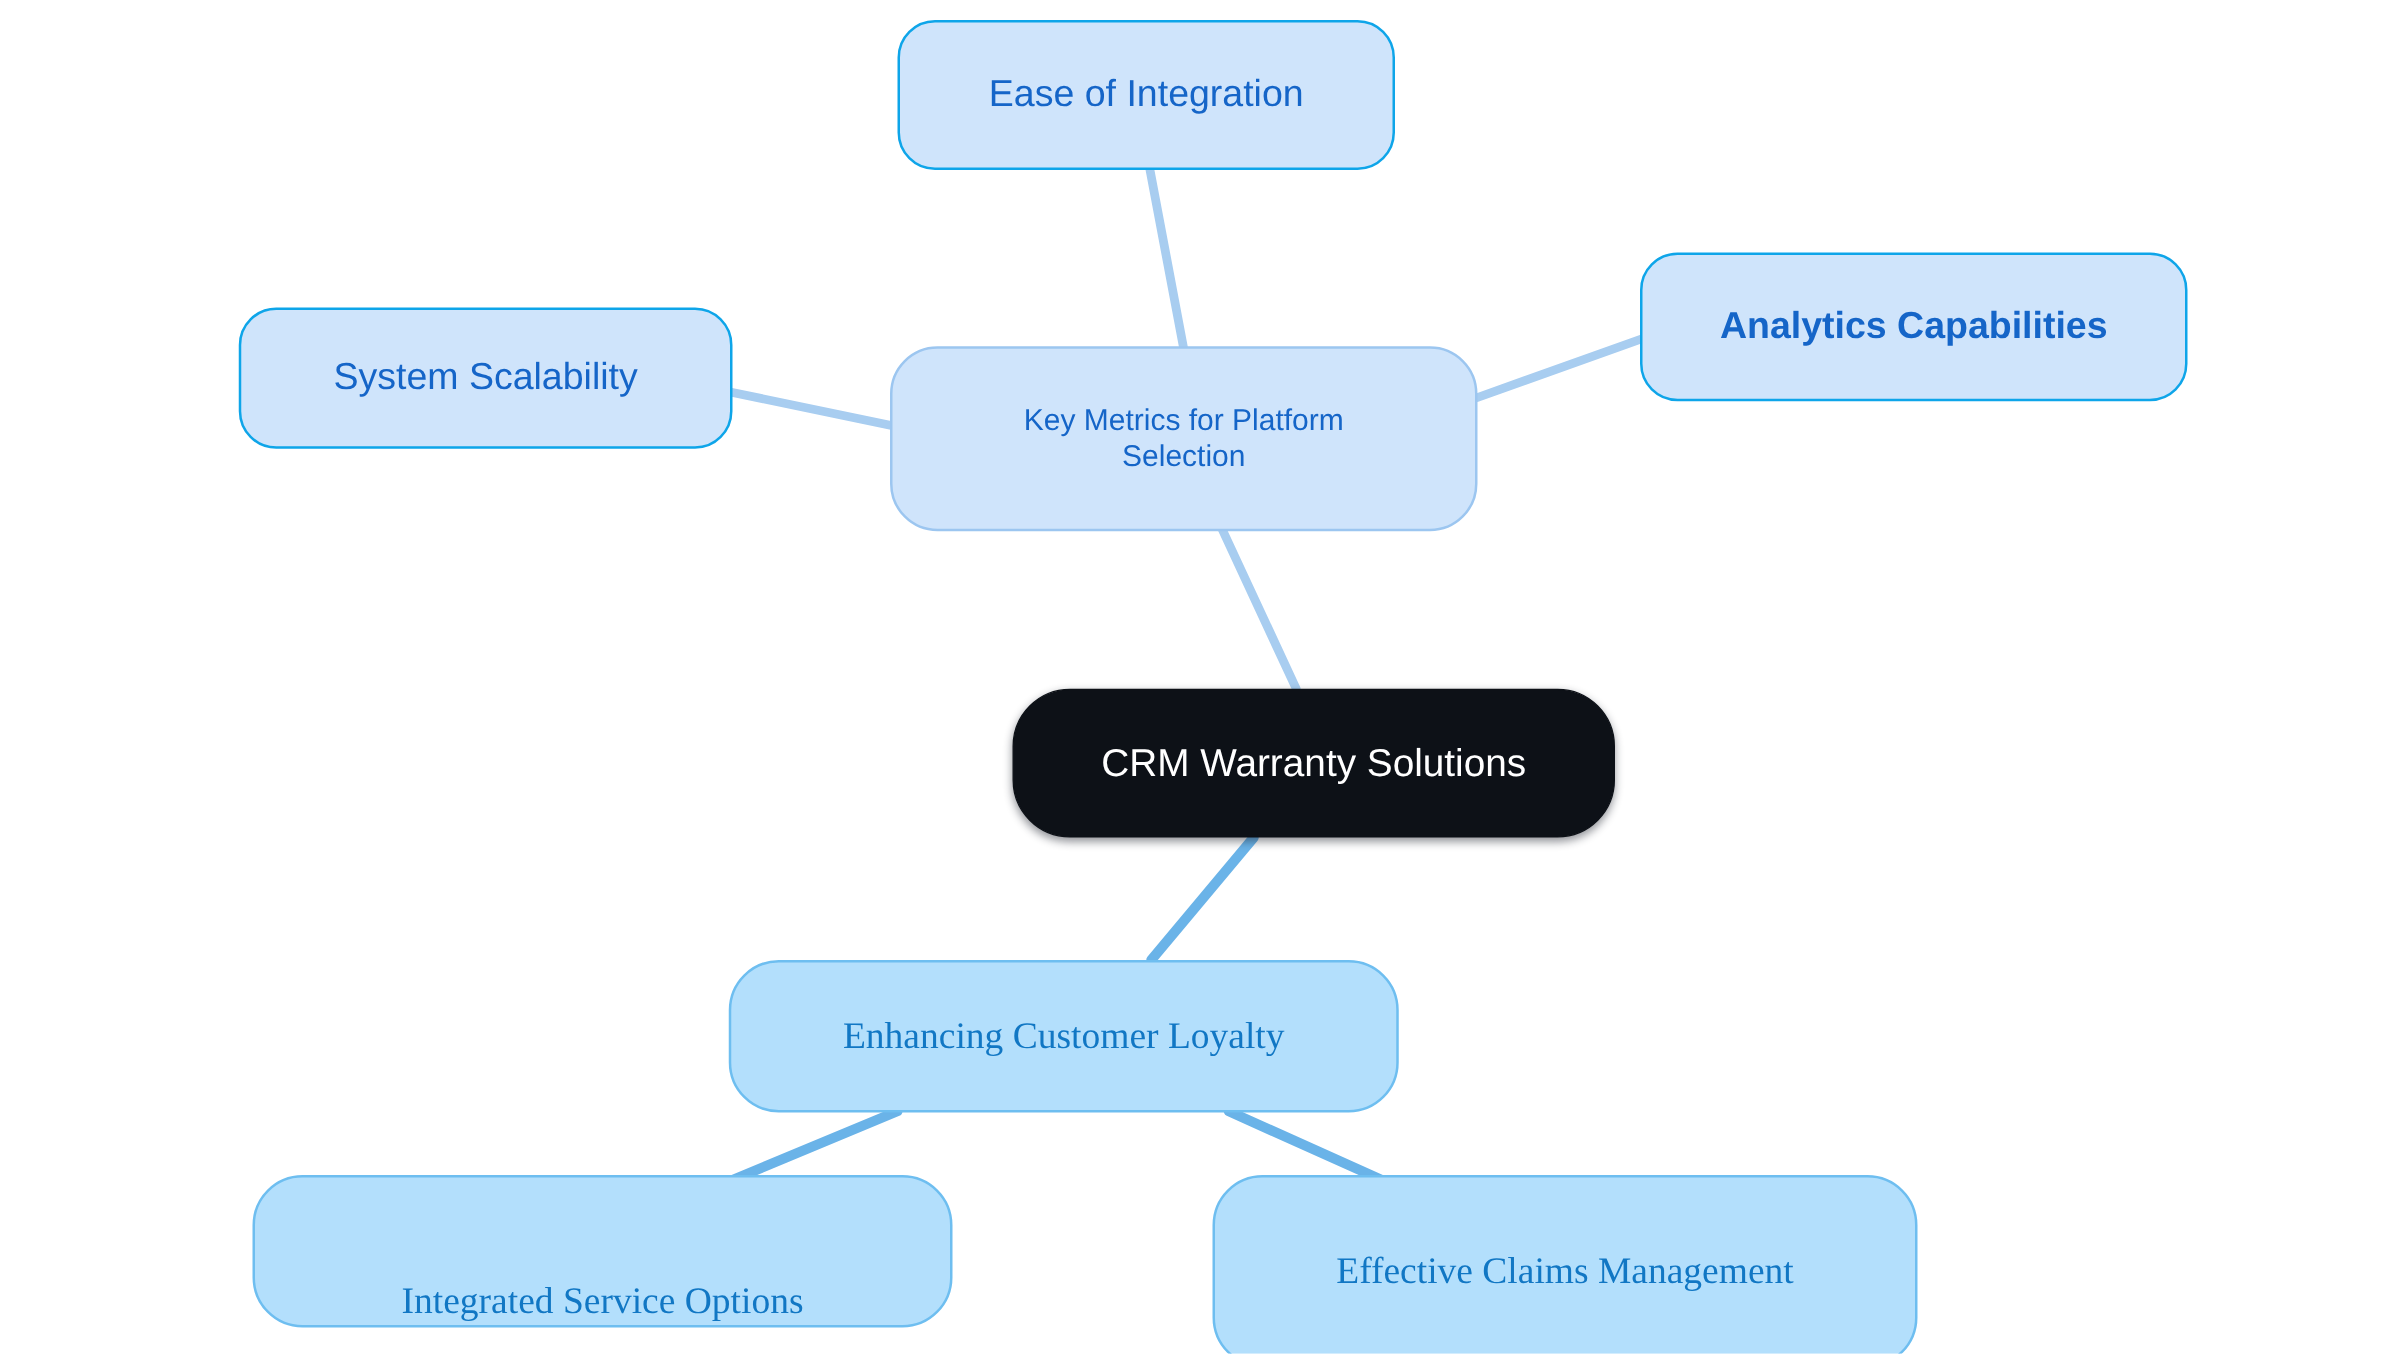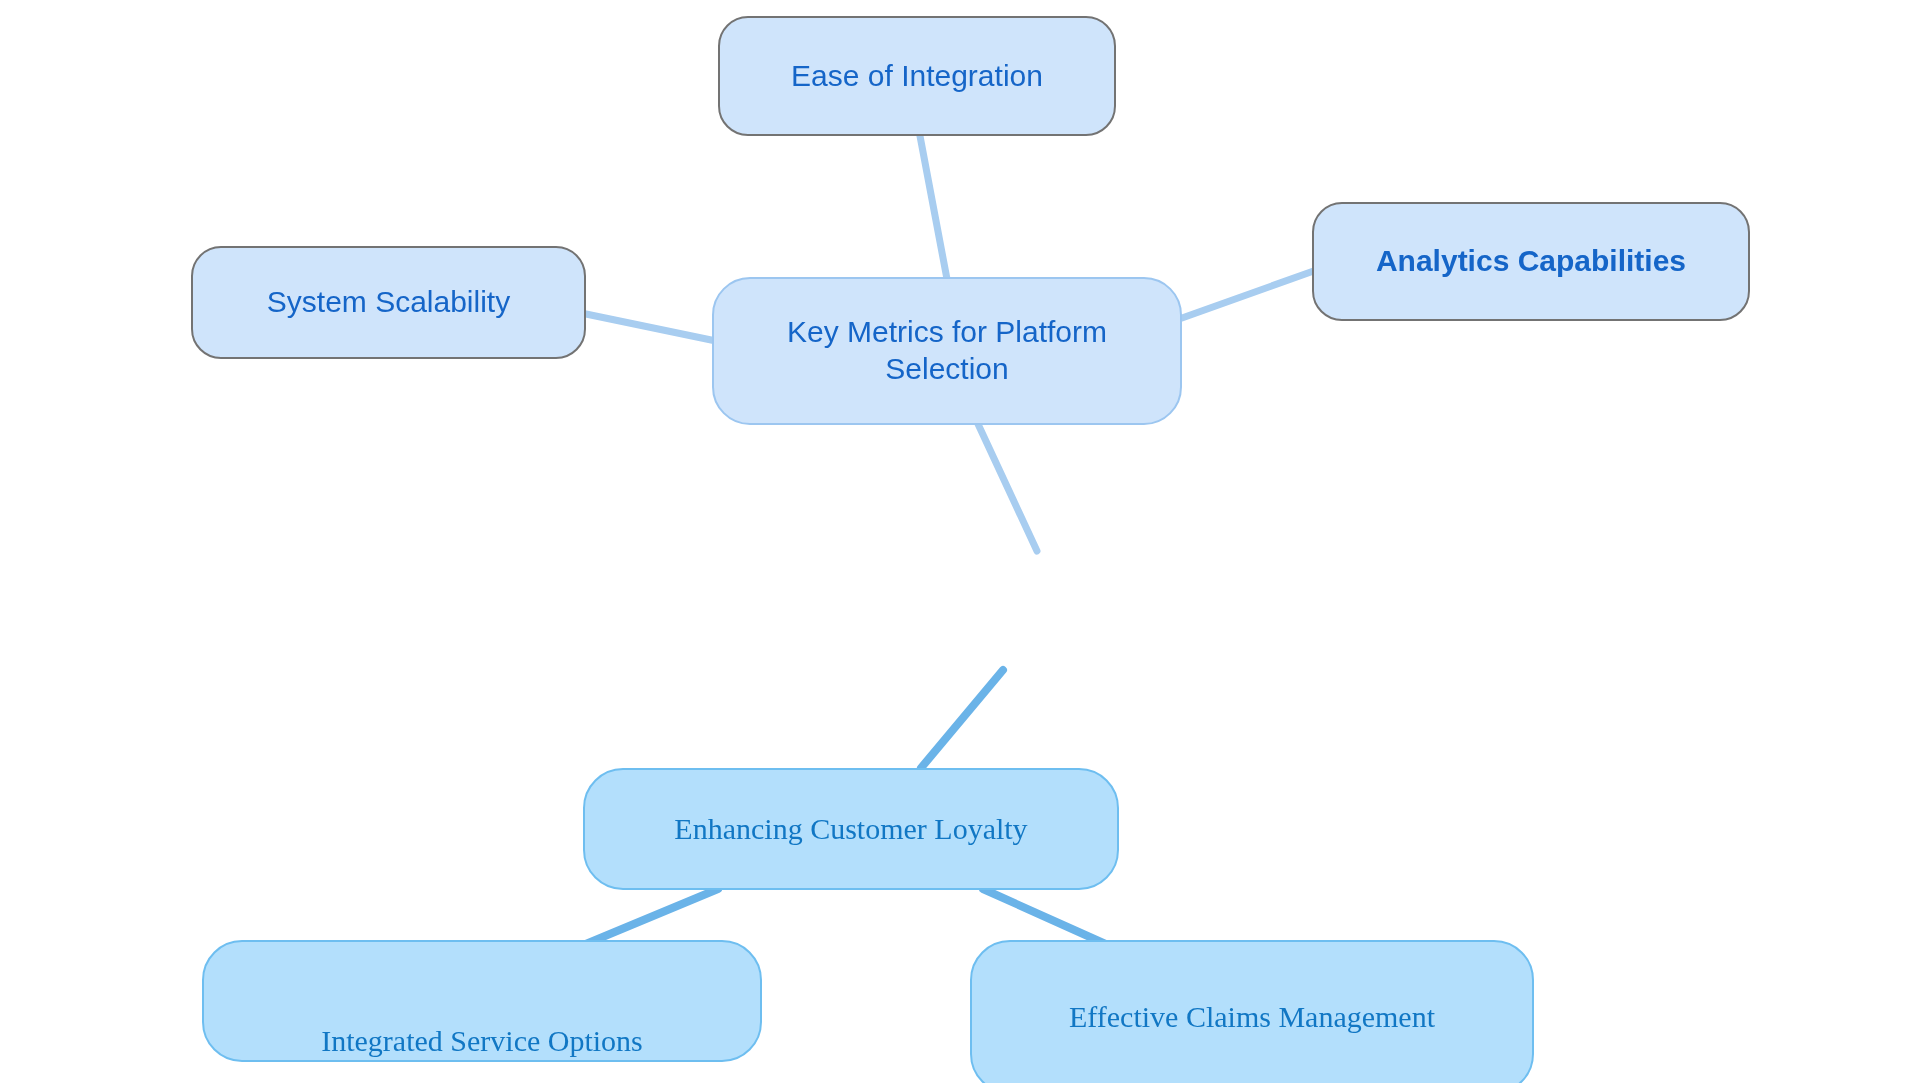--- a/index.html
+++ b/index.html
@@ -39,30 +39,30 @@
     background: #0d1117;
     color: #ffffff;
     border: 1px solid #0d1117;
     border-radius: 46px;
     font-size: 31px;
     box-shadow: 0 3px 7px rgba(20,25,35,0.45);
   }
   .node-branch-a {
     background: #cfe4fb;
     color: #1565c8;
-    border: 2px solid #737373;
+    border: 2px solid #0ea5e9;
     border-radius: 30px;
     font-size: 30px;
   }
   .node-branch-a-wide {
     background: #cfe4fb;
     color: #1565c8;
     border: 2px solid #9cc6f0;
     border-radius: 38px;
-    font-size: 30px;
+    font-size: 24px;
   }
   .node-branch-b {
     background: #b3dffc;
     color: #1177c4;
     border: 2px solid #6ebef0;
     border-radius: 40px;
     font-size: 30px;
     font-family: Liberation Serif, serif;
   }
 </style>
@@ -93,20 +93,23 @@
 
   <div class="node node-branch-a-wide" style="left:712px; top:277px; width:470px; height:148px;">
     <span>Key Metrics for Platform
 Selection</span>
   </div>
 
   <div class="node node-branch-a" style="left:1312px; top:202px; width:438px; height:119px;font-weight:bold;">
     <span>Analytics Capabilities</span>
   </div>
 
+  <div class="node node-root" style="left:810px; top:551px; width:482px; height:119px;">
+    <span>CRM Warranty Solutions</span>
+  </div>
 
   <div class="node node-branch-b" style="left:583px; top:768px; width:536px; height:122px;">
     <span>Enhancing Customer Loyalty</span>
   </div>
 
   <div class="node node-branch-b" style="left:202px; top:940px; width:560px; height:122px;align-items:flex-end;">
     <span>Integrated Service Options</span>
   </div>
 
   <div class="node node-branch-b" style="left:970px; top:940px; width:564px; height:154px;">

